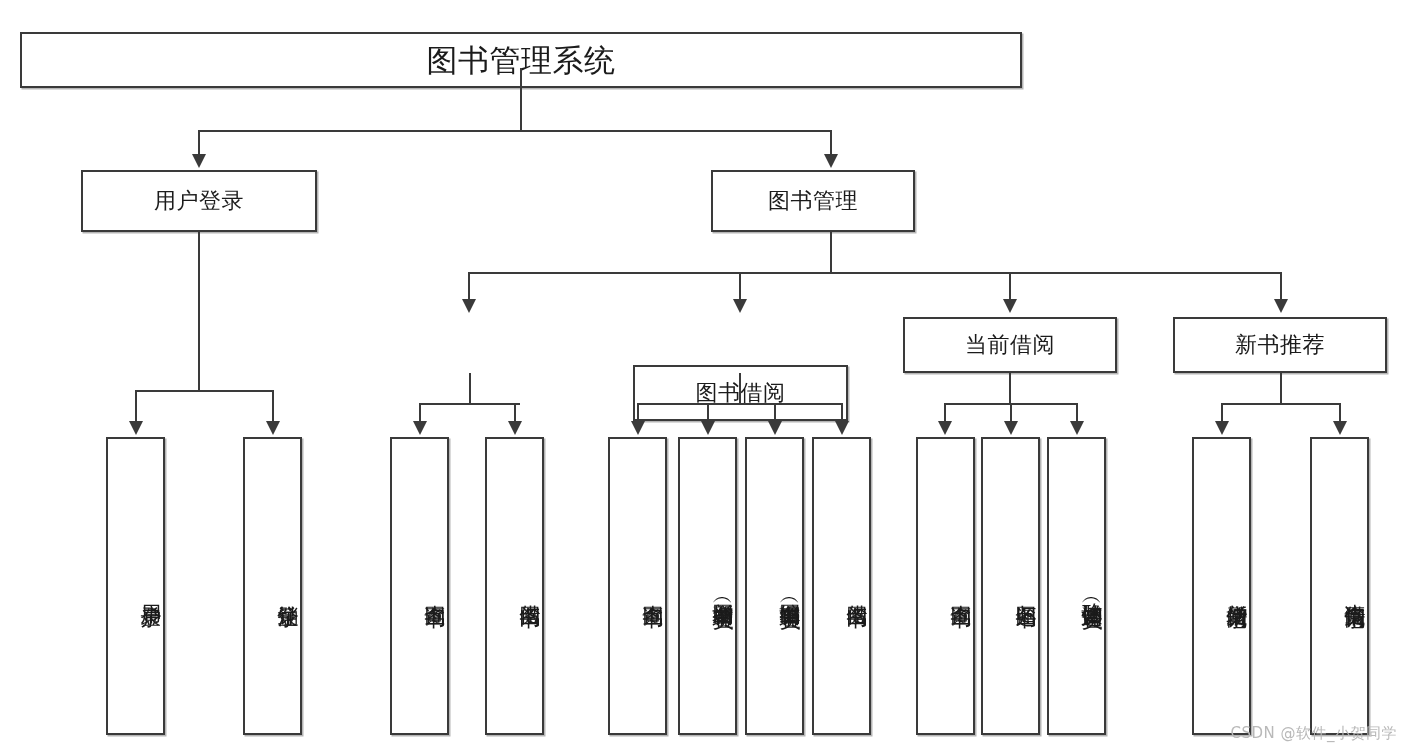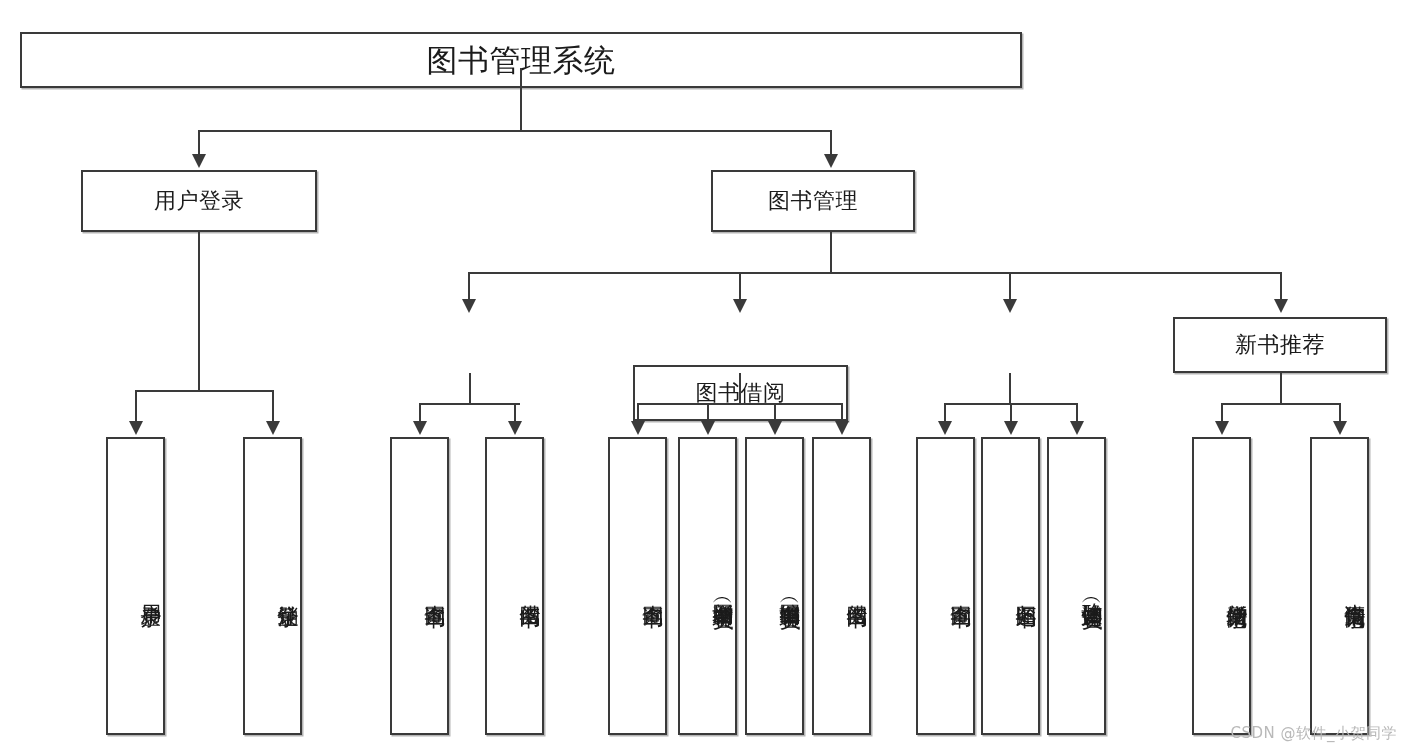--- a/index.html
+++ b/index.html
@@ -104,20 +104,23 @@
   <div class="edge v" style="left:739px;top:272px;height:29px;"></div>
   <div class="arrow" style="left:733px;top:299px;"></div>
   <div class="edge v" style="left:1009px;top:272px;height:29px;"></div>
   <div class="arrow" style="left:1003px;top:299px;"></div>
   <div class="edge v" style="left:1280px;top:272px;height:29px;"></div>
   <div class="arrow" style="left:1274px;top:299px;"></div>
 
   <div class="node horiz" style="left:633px;top:317px;width:215px;height:56px;margin-top:48px;">
     <span>图书借阅</span>
   </div>
+  <div class="node horiz" style="left:903px;top:317px;width:214px;height:56px;">
+    <span>当前借阅</span>
+  </div>
   <div class="node horiz" style="left:1173px;top:317px;width:214px;height:56px;">
     <span>新书推荐</span>
   </div>
 
   <div class="edge v" style="left:469px;top:373px;height:30px;"></div>
   <div class="edge h" style="left:419px;top:403px;width:101px;"></div>
   <div class="edge v" style="left:419px;top:403px;height:20px;"></div>
   <div class="arrow" style="left:413px;top:421px;"></div>
   <div class="edge v" style="left:514px;top:403px;height:20px;"></div>
   <div class="arrow" style="left:508px;top:421px;"></div>

